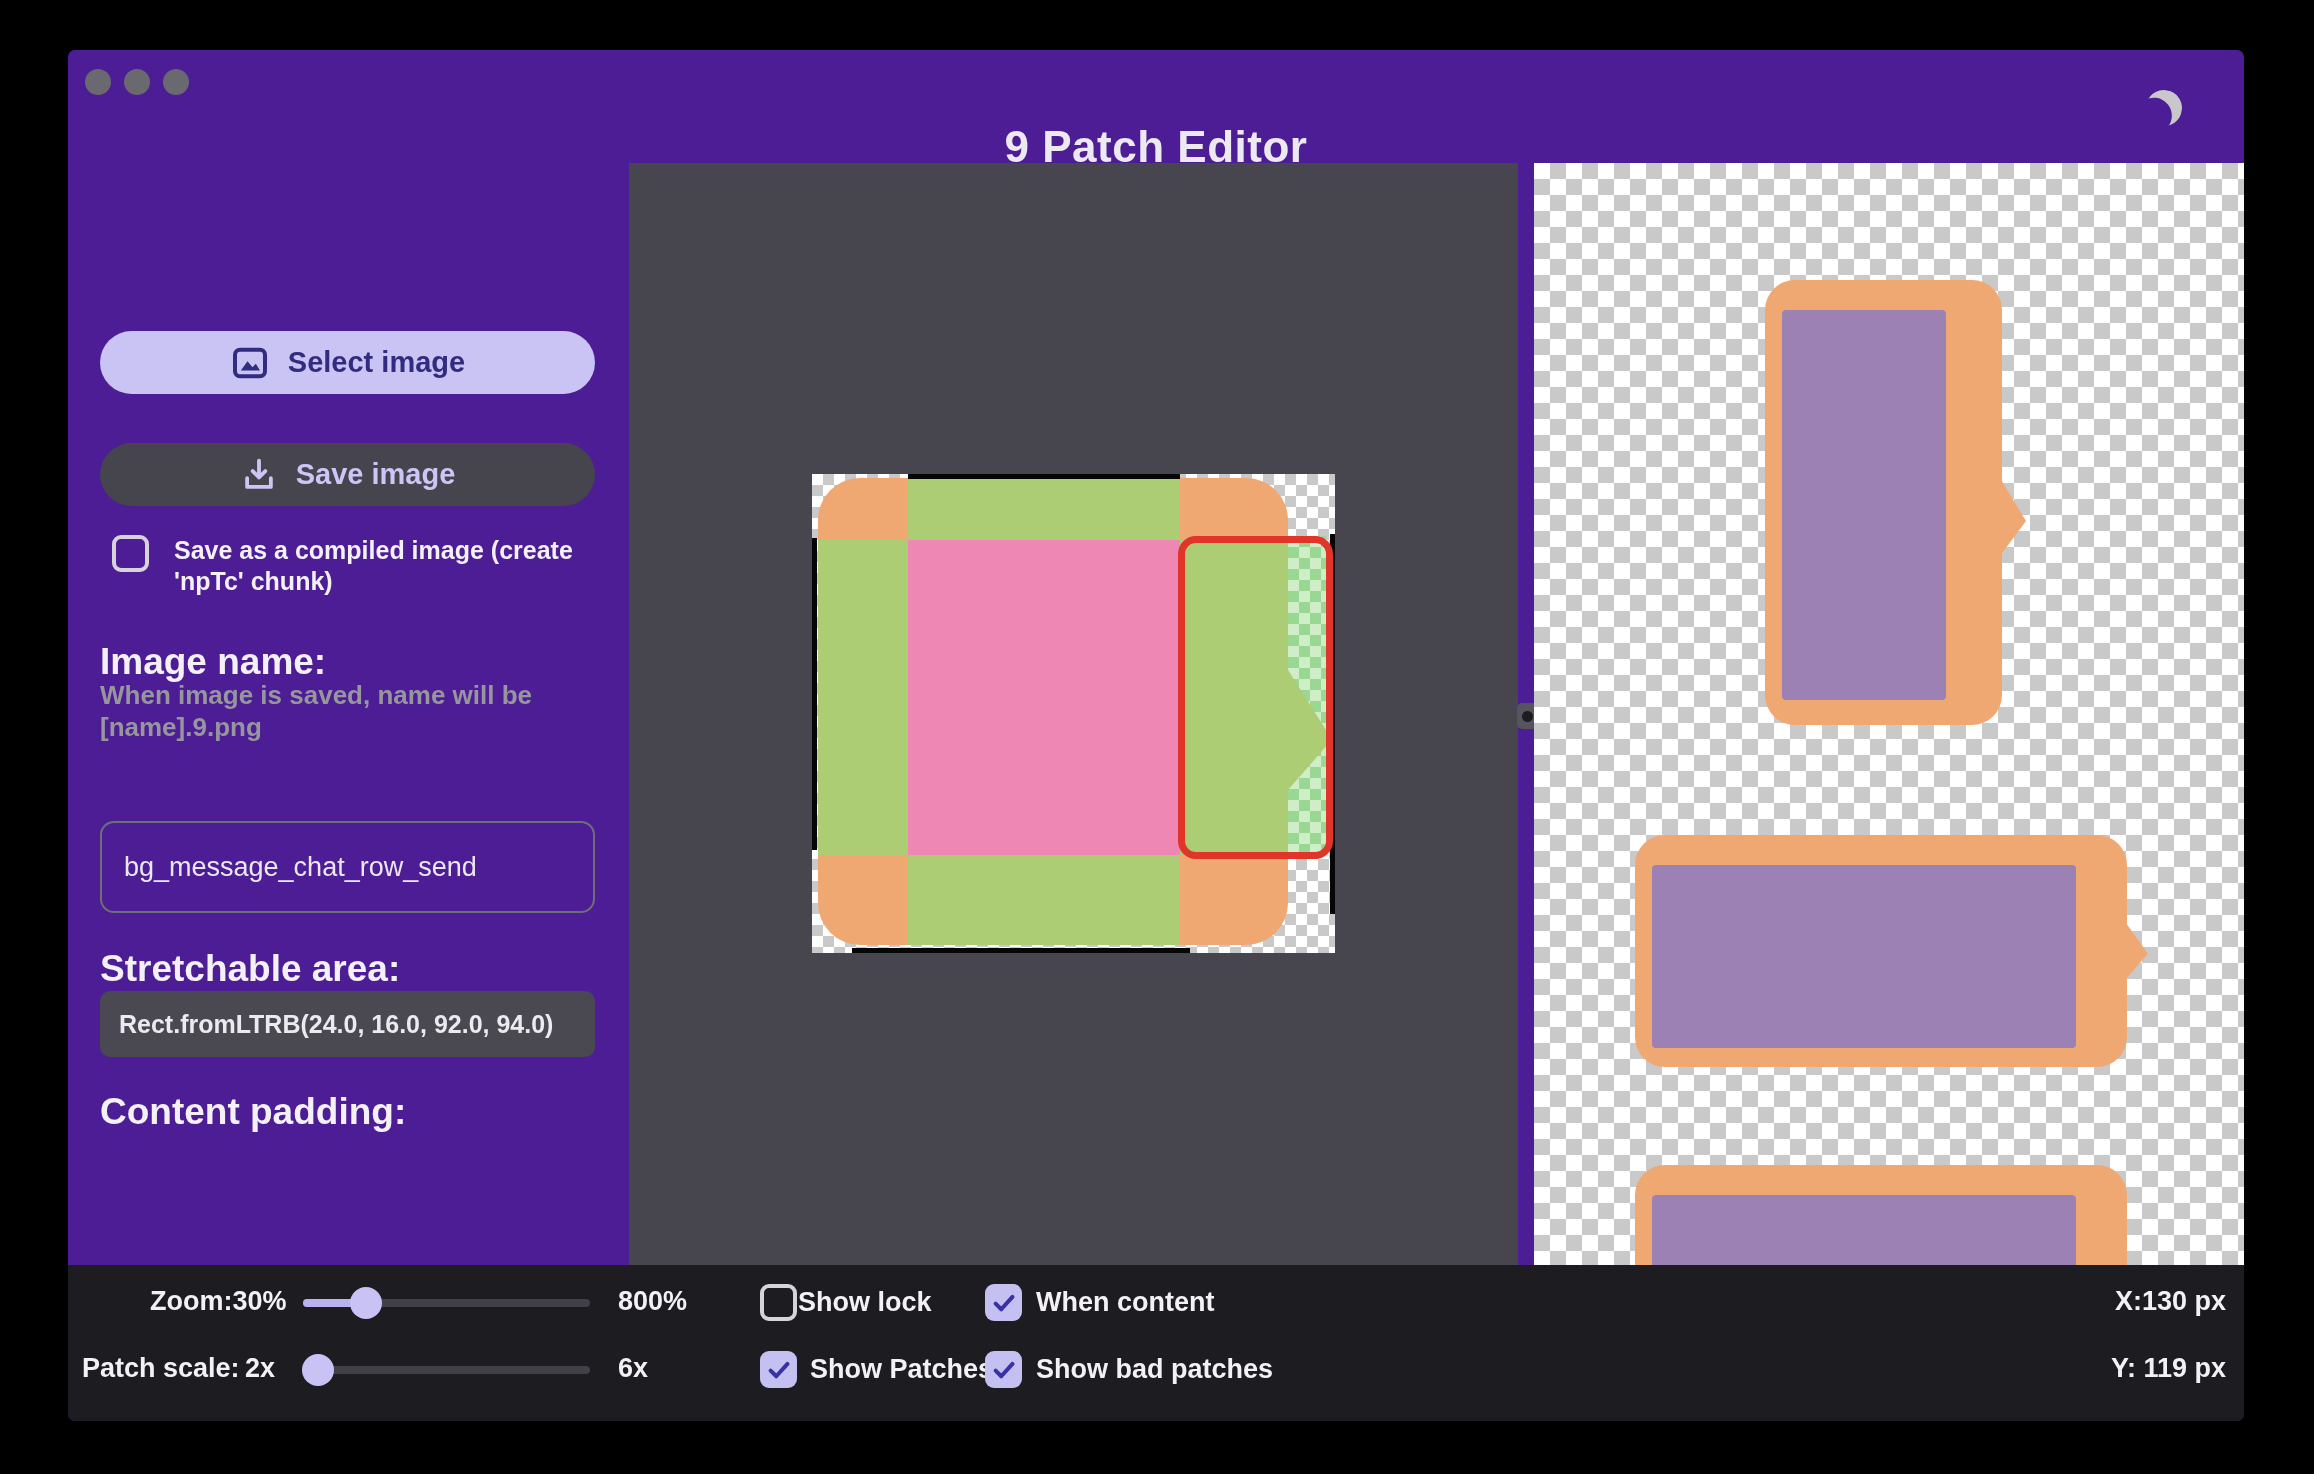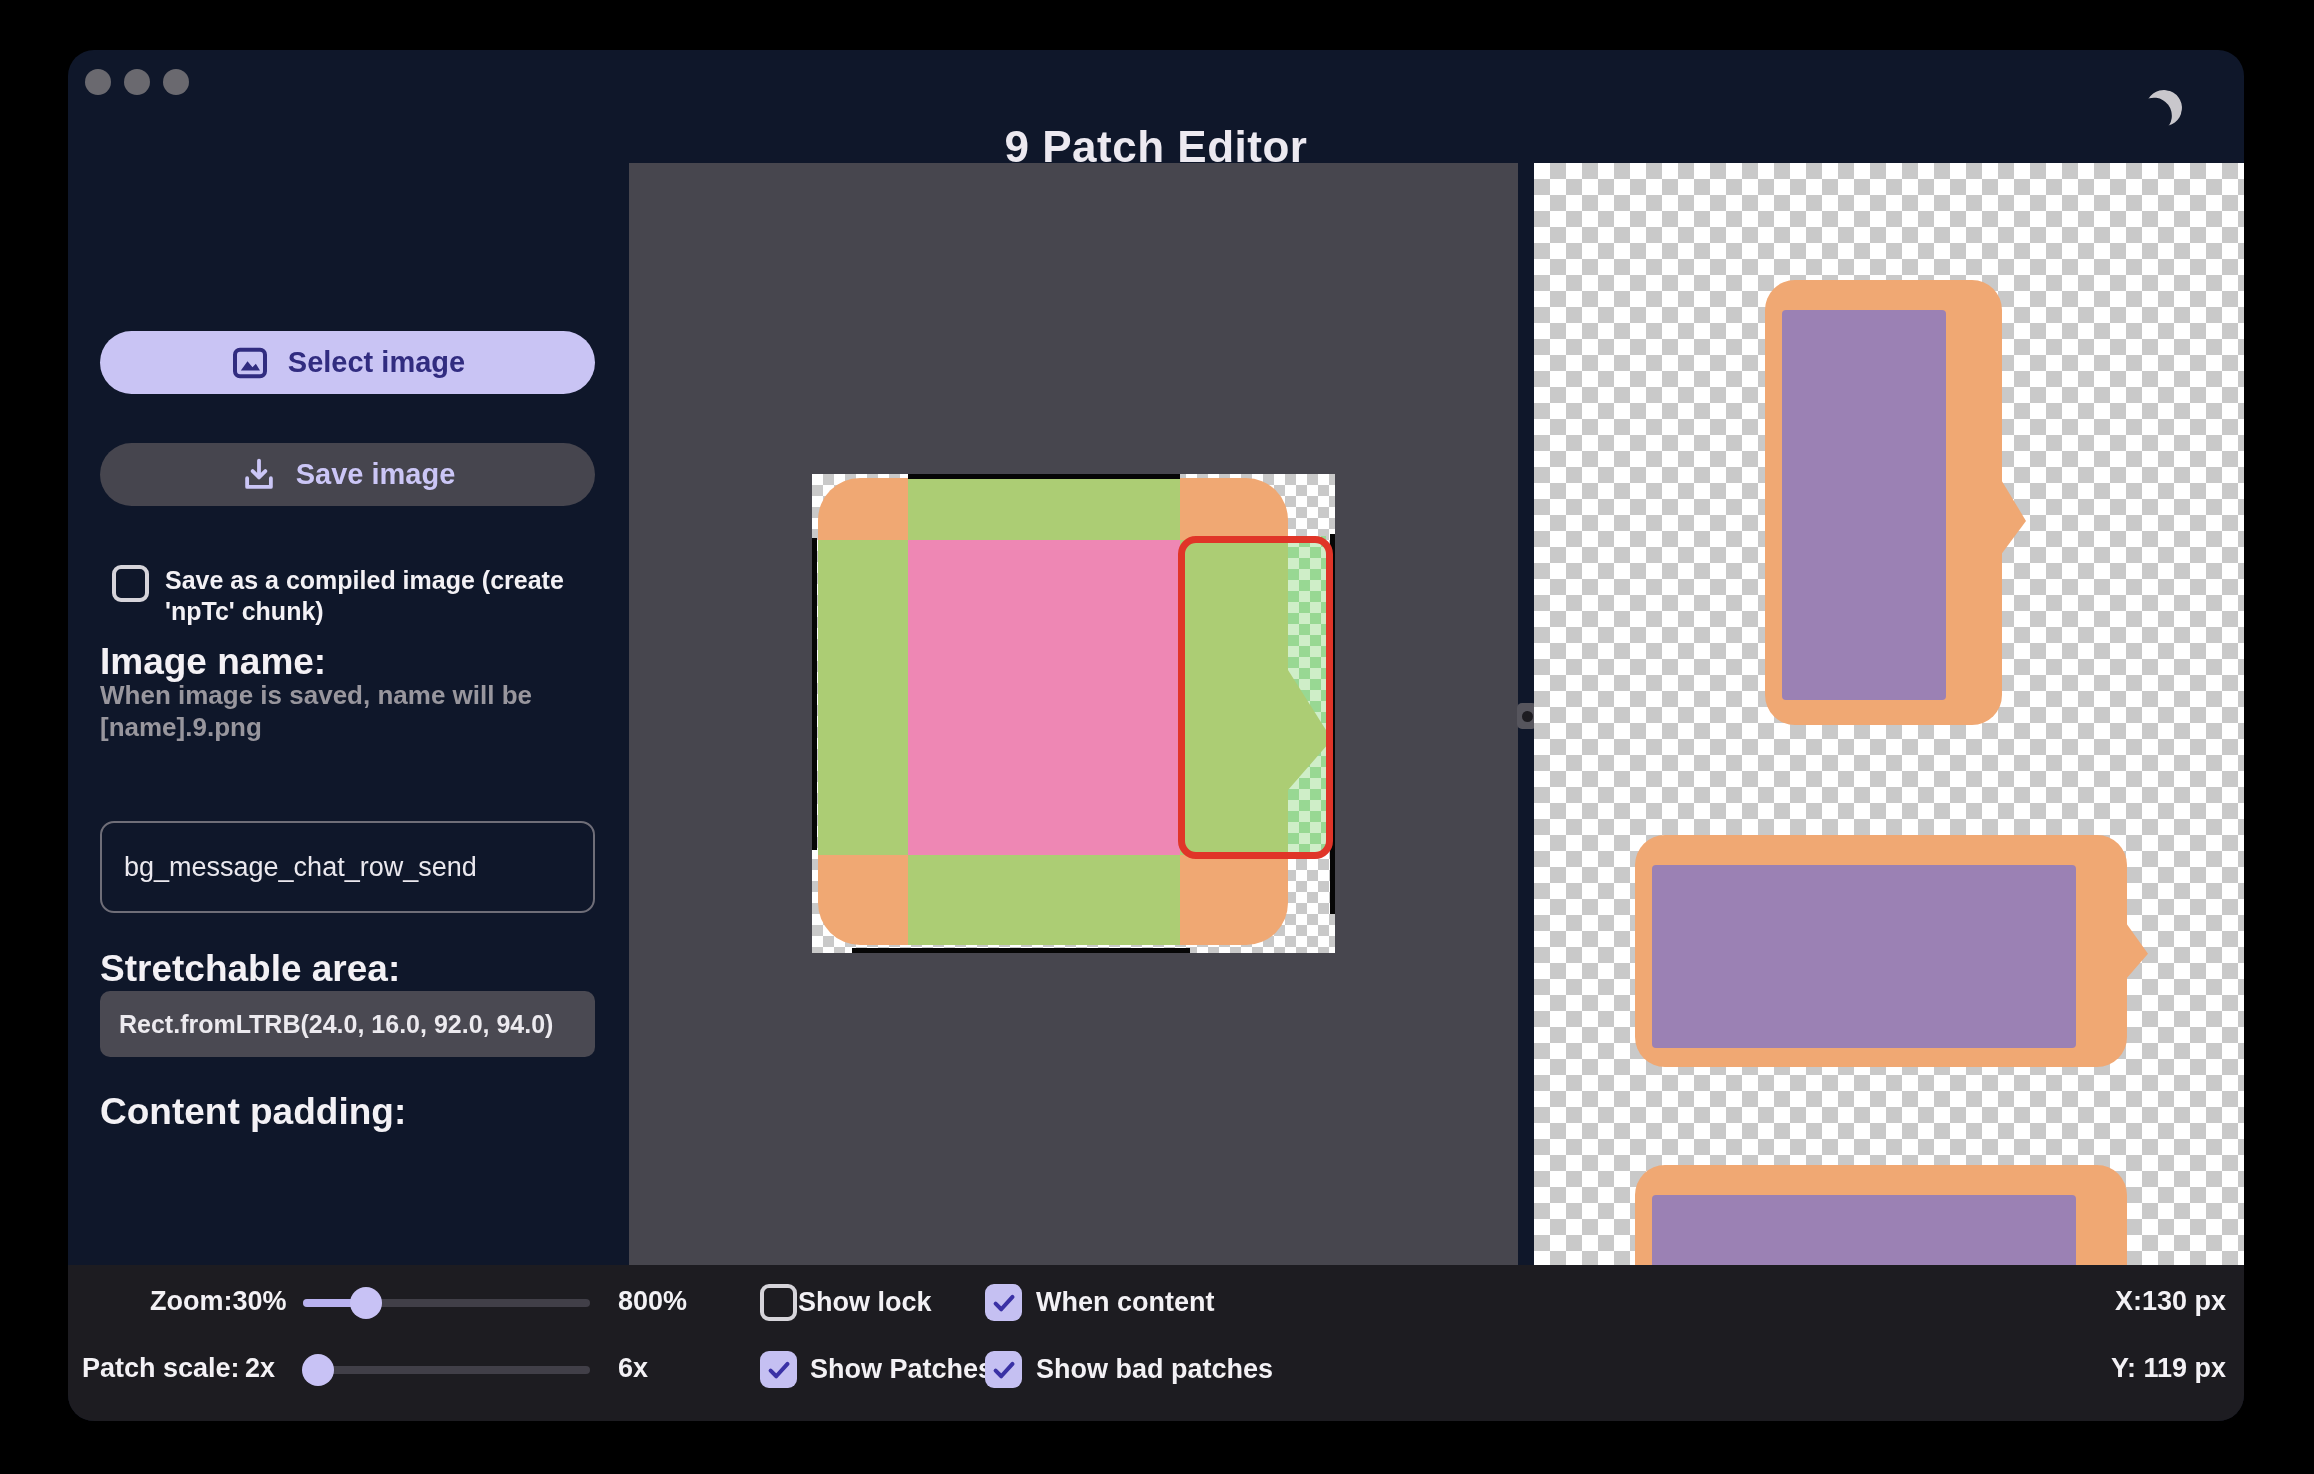--- a/index.html
+++ b/index.html
@@ -1,21 +1,21 @@
 <!DOCTYPE html>
 <html><head>
 <meta charset="utf-8">
 <style>
   * { margin:0; padding:0; box-sizing:border-box; }
   html,body { width:2314px; height:1474px; background:#000; overflow:hidden;
               font-family:"Liberation Sans", sans-serif; }
 
   
   #window { position:absolute; left:68px; top:50px; width:2176px; height:1371px;
-            background:#0f172a; border-radius:26px; overflow:hidden; }
+            background:#4c1d95; border-radius:7px; overflow:hidden; }
 
   
   #titlebar { position:absolute; left:0; top:0; width:100%; height:113px; }
   .traffic { position:absolute; top:19px; width:26px; height:26px; border-radius:50%; background:#6a696f; }
   #page-title { position:absolute; left:0; top:72px; width:100%; text-align:center;
                 color:#ece9f0; font-size:44px; font-weight:600; letter-spacing:.5px; }
   #theme-toggle { position:absolute; right:56px; top:34px; width:48px; height:48px; cursor:pointer; }
   .moon { position:absolute; left:6px; top:6px; width:36px; height:36px; border-radius:50%;
           box-shadow: inset -9px 9px 0 0 #c9c7cc; transform:rotate(8deg); }
 
@@ -27,21 +27,21 @@
   #btn-select { top:168px; background:#c9c4f4; color:#312c80; }
   #btn-save   { top:280px; background:#46454e; color:#cbc6f6; }
   .btn svg { display:block; }
 
   .cb { width:37px; height:37px; border-radius:9px; border:4px solid #d6d4da; background:transparent;
         display:flex; align-items:center; justify-content:center; cursor:pointer; }
   .cb svg { visibility:hidden; width:27px; height:27px; }
   .cb.checked { background:#c5c0f2; border:none; }
   .cb.checked svg { visibility:visible; }
 
-  #compile-row { position:absolute; left:44px; top:372px; display:flex; gap:16px; align-items:flex-start;margin-top:30px; }
+  #compile-row { position:absolute; left:44px; top:372px; display:flex; gap:25px; align-items:flex-start; }
   #compile-label { width:410px; color:#f3f1f5; font-size:25px; font-weight:700; line-height:31px; }
 
   .h-label { position:absolute; left:32px; color:#f3f1f5; font-size:37px; font-weight:700; }
   .hint { position:absolute; left:32px; width:440px; color:#98969d; font-size:26px; font-weight:600; line-height:32px; }
 
   #name-input { position:absolute; left:32px; top:658px; width:495px; height:92px;
                 background:transparent; border:2px solid #6f6e78; border-radius:14px;
                 color:#eae8ee; font-size:27px; font-weight:400; padding:0 22px;
                 font-family:"Liberation Sans", sans-serif; outline:none; }
 

